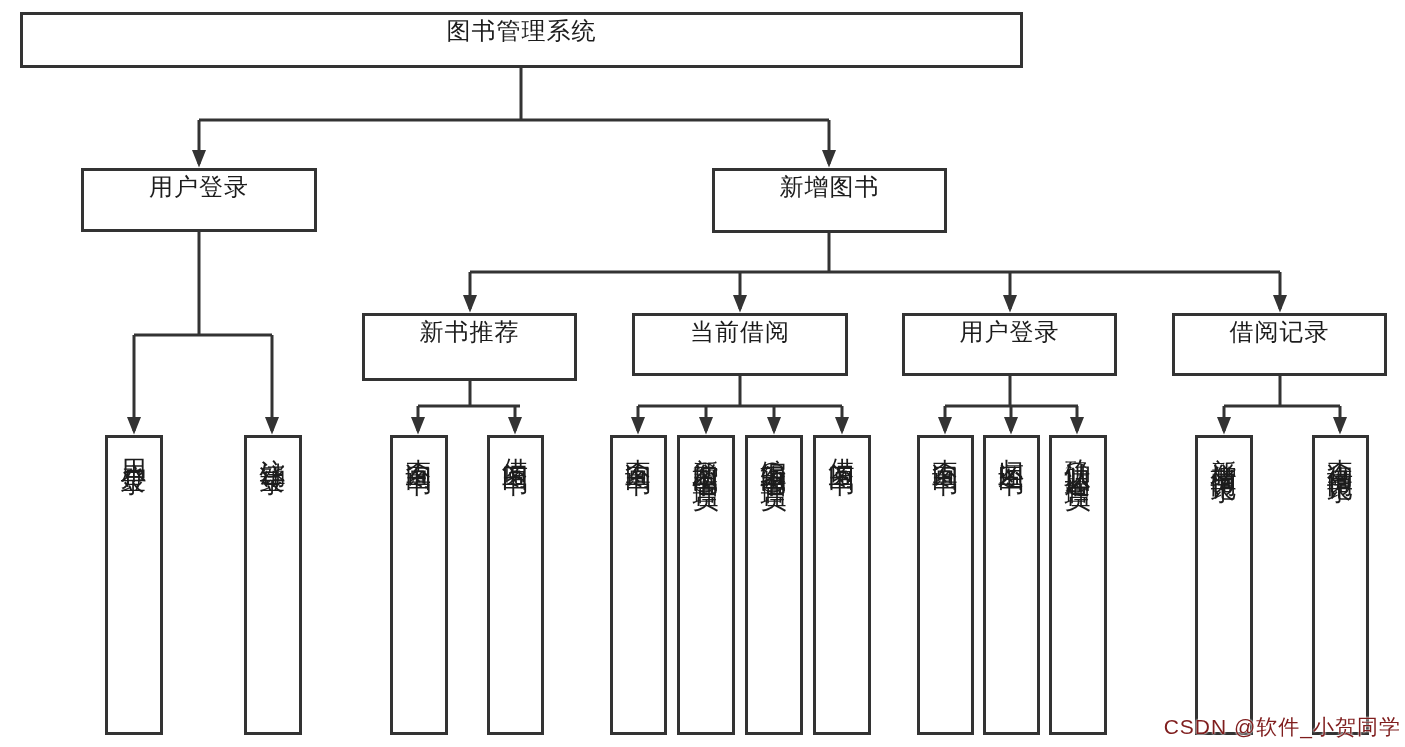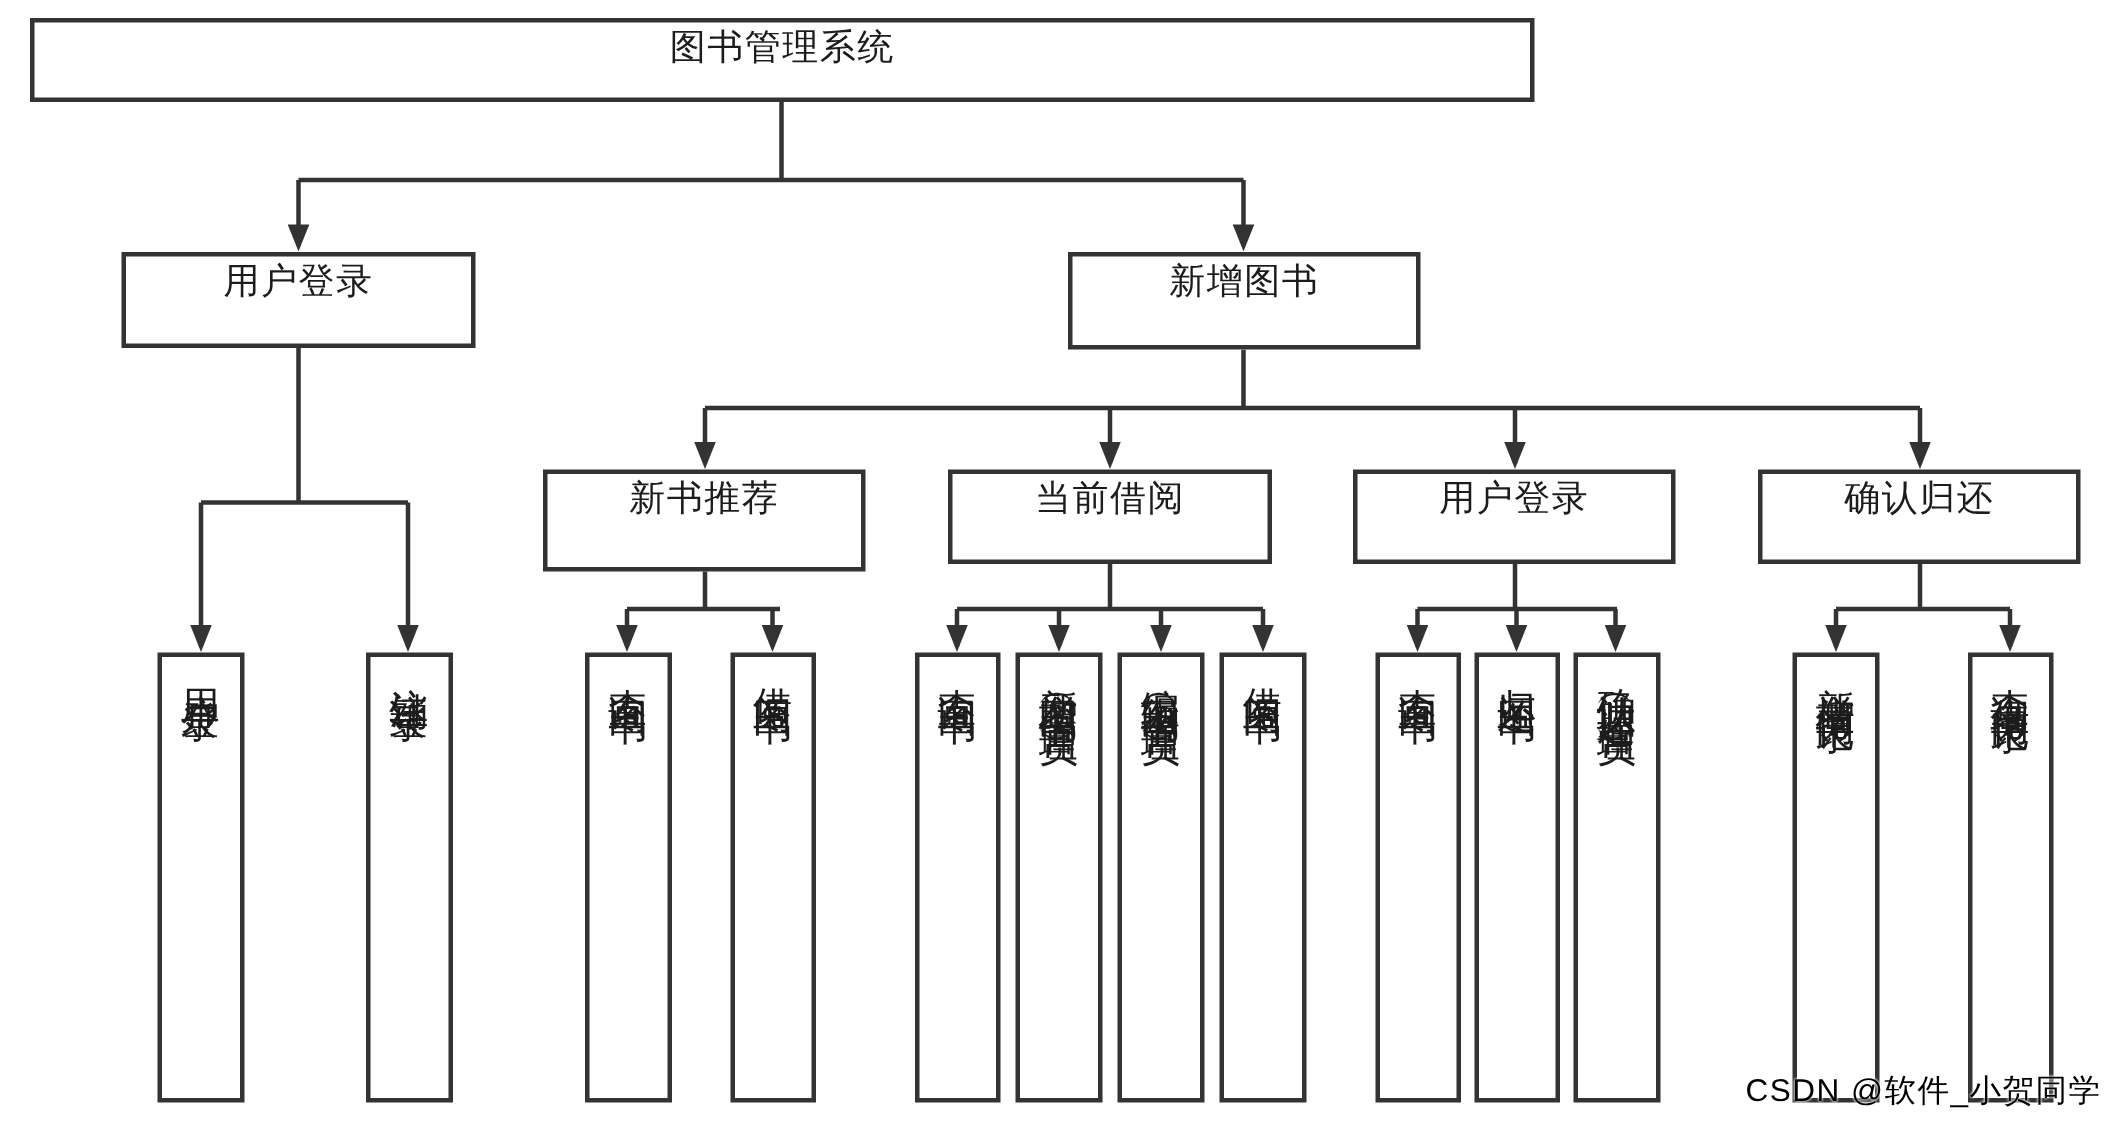--- a/index.html
+++ b/index.html
@@ -35,21 +35,21 @@
     font-size: 26px;
     letter-spacing: 4px;
     line-height: 1;
     white-space: nowrap;
   }
   .watermark {
     position: absolute;
     right: 4px;
     bottom: 6px;
     font-size: 21px;
-    color: #000000;
+    color: #7f1d1d;
     letter-spacing: 1px;
     text-shadow: 0 0 2px #ffffff, 0 0 2px #ffffff;
   }
 </style>
 </head>
 <body>
 
 <div class="stage">
 
   <svg class="wires" viewBox="0 0 1405 747">
@@ -109,21 +109,21 @@
   <div class="node" style="left:362px; top:313px; width:215px; height:68px;">
     <span>新书推荐</span>
   </div>
   <div class="node" style="left:632px; top:313px; width:216px; height:63px;">
     <span>当前借阅</span>
   </div>
   <div class="node" style="left:902px; top:313px; width:215px; height:63px;">
     <span>用户登录</span>
   </div>
   <div class="node" style="left:1172px; top:313px; width:215px; height:63px;">
-    <span>确认归还</span>
+    <span>借阅记录</span>
   </div>
 
   <div class="node vnode" style="left:105px; top:435px; width:58px; height:300px;">
     <span class="vtext">用户登录</span>
   </div>
   <div class="node vnode" style="left:244px; top:435px; width:58px; height:300px;">
     <span class="vtext">注销登录</span>
   </div>
 
   <div class="node vnode" style="left:390px; top:435px; width:58px; height:300px;">

